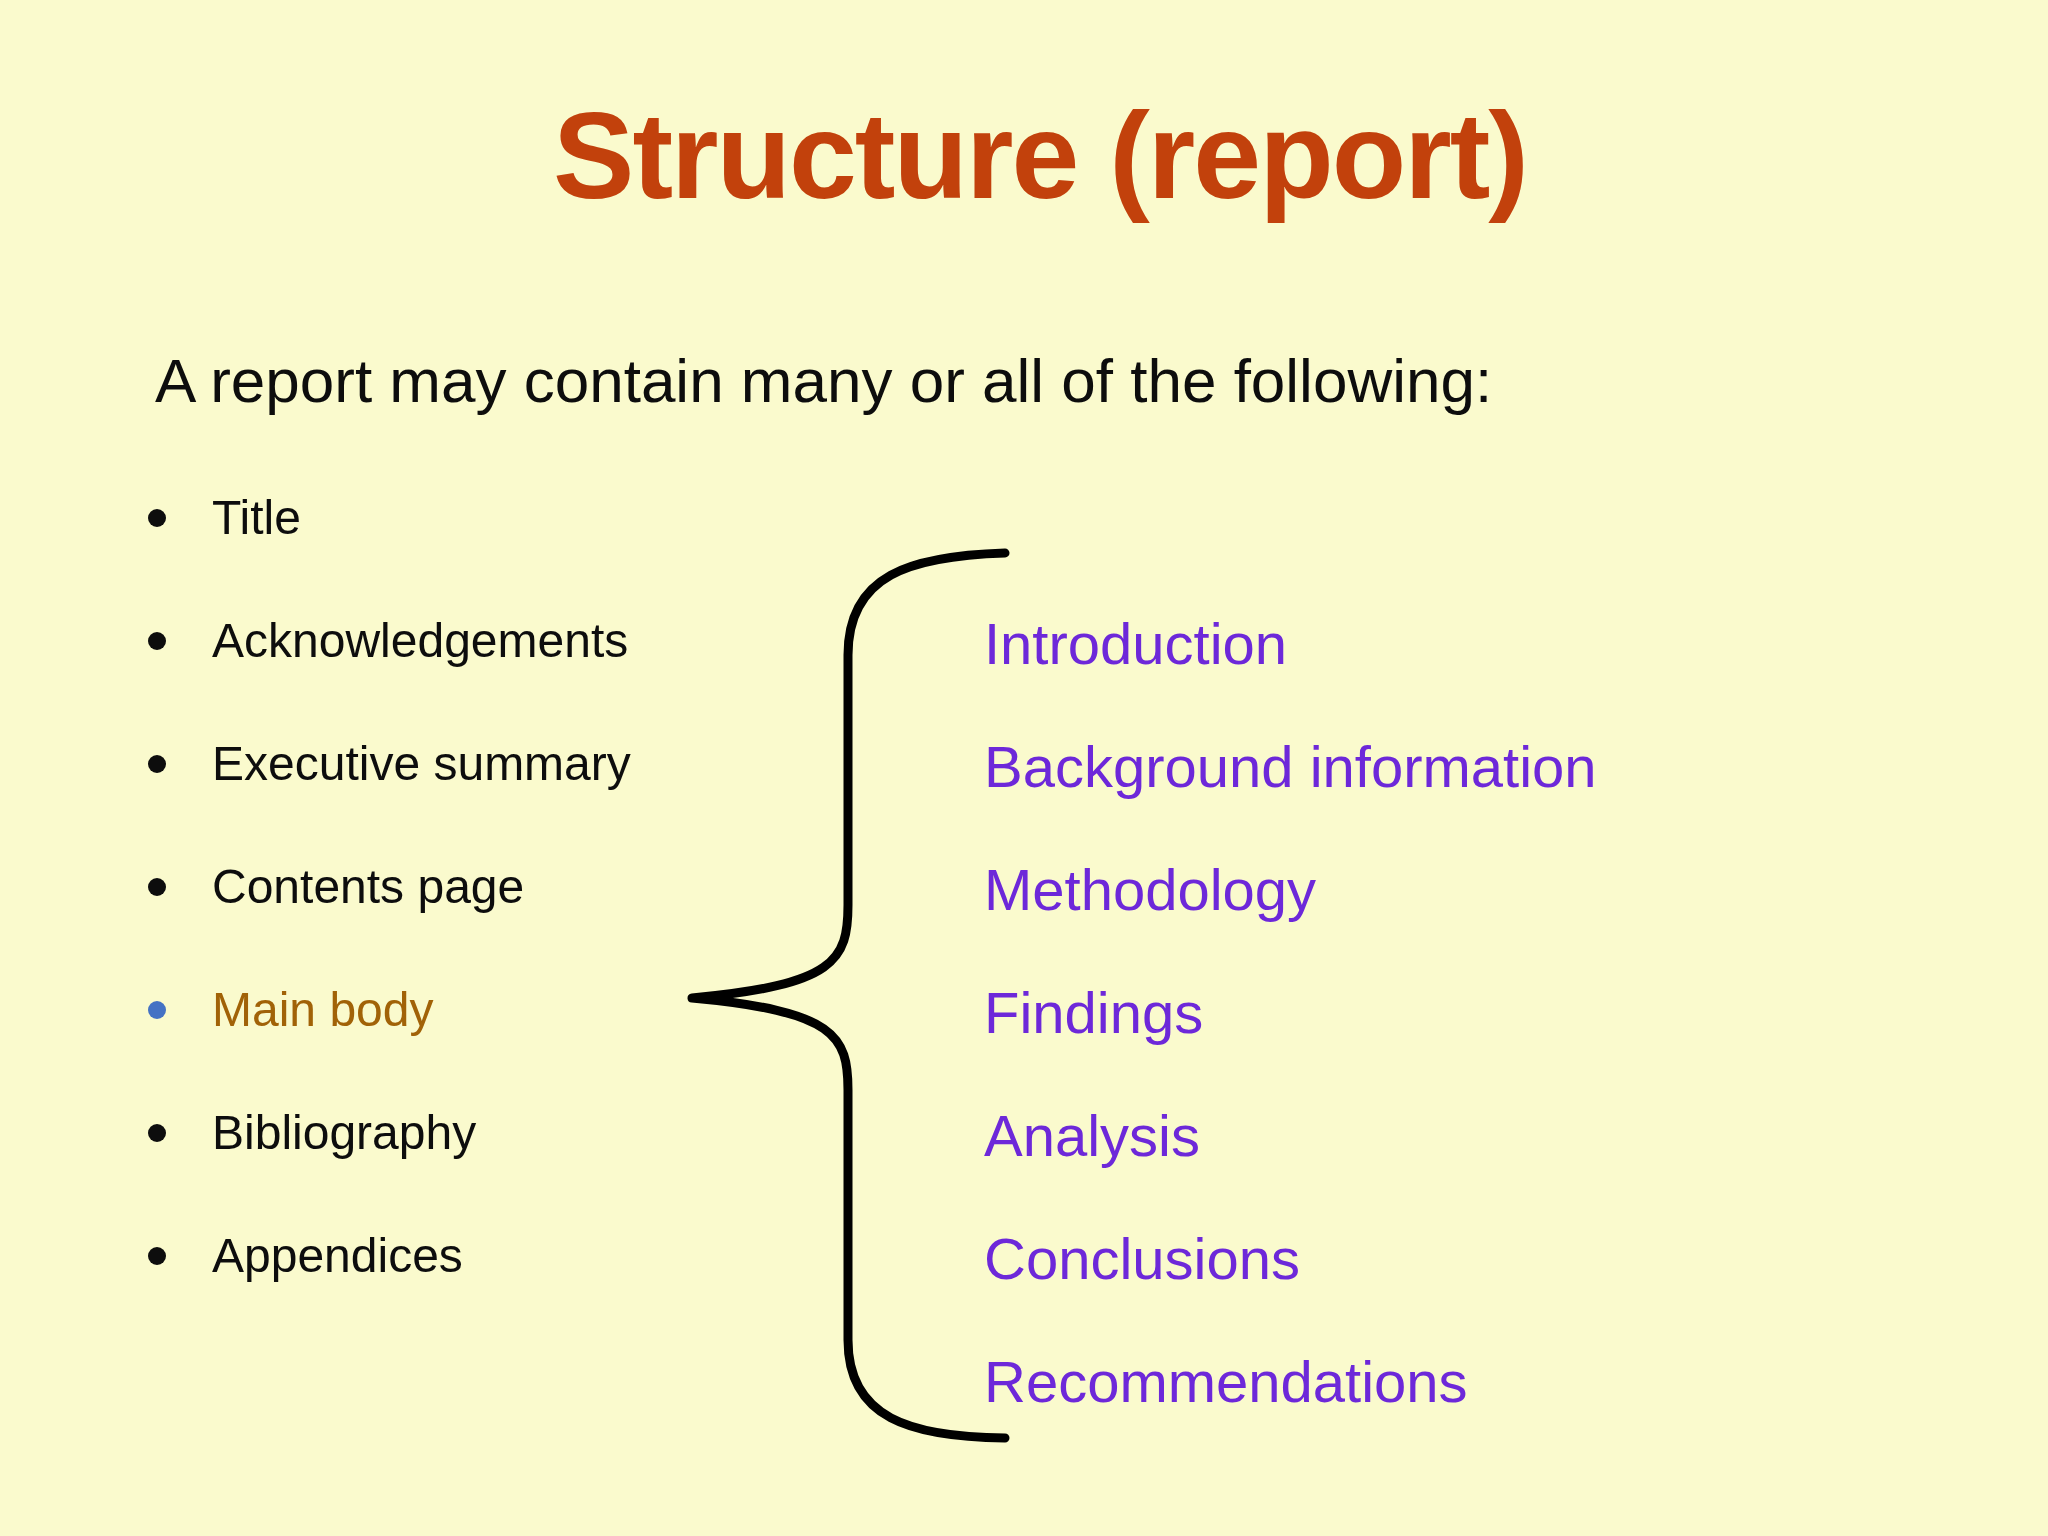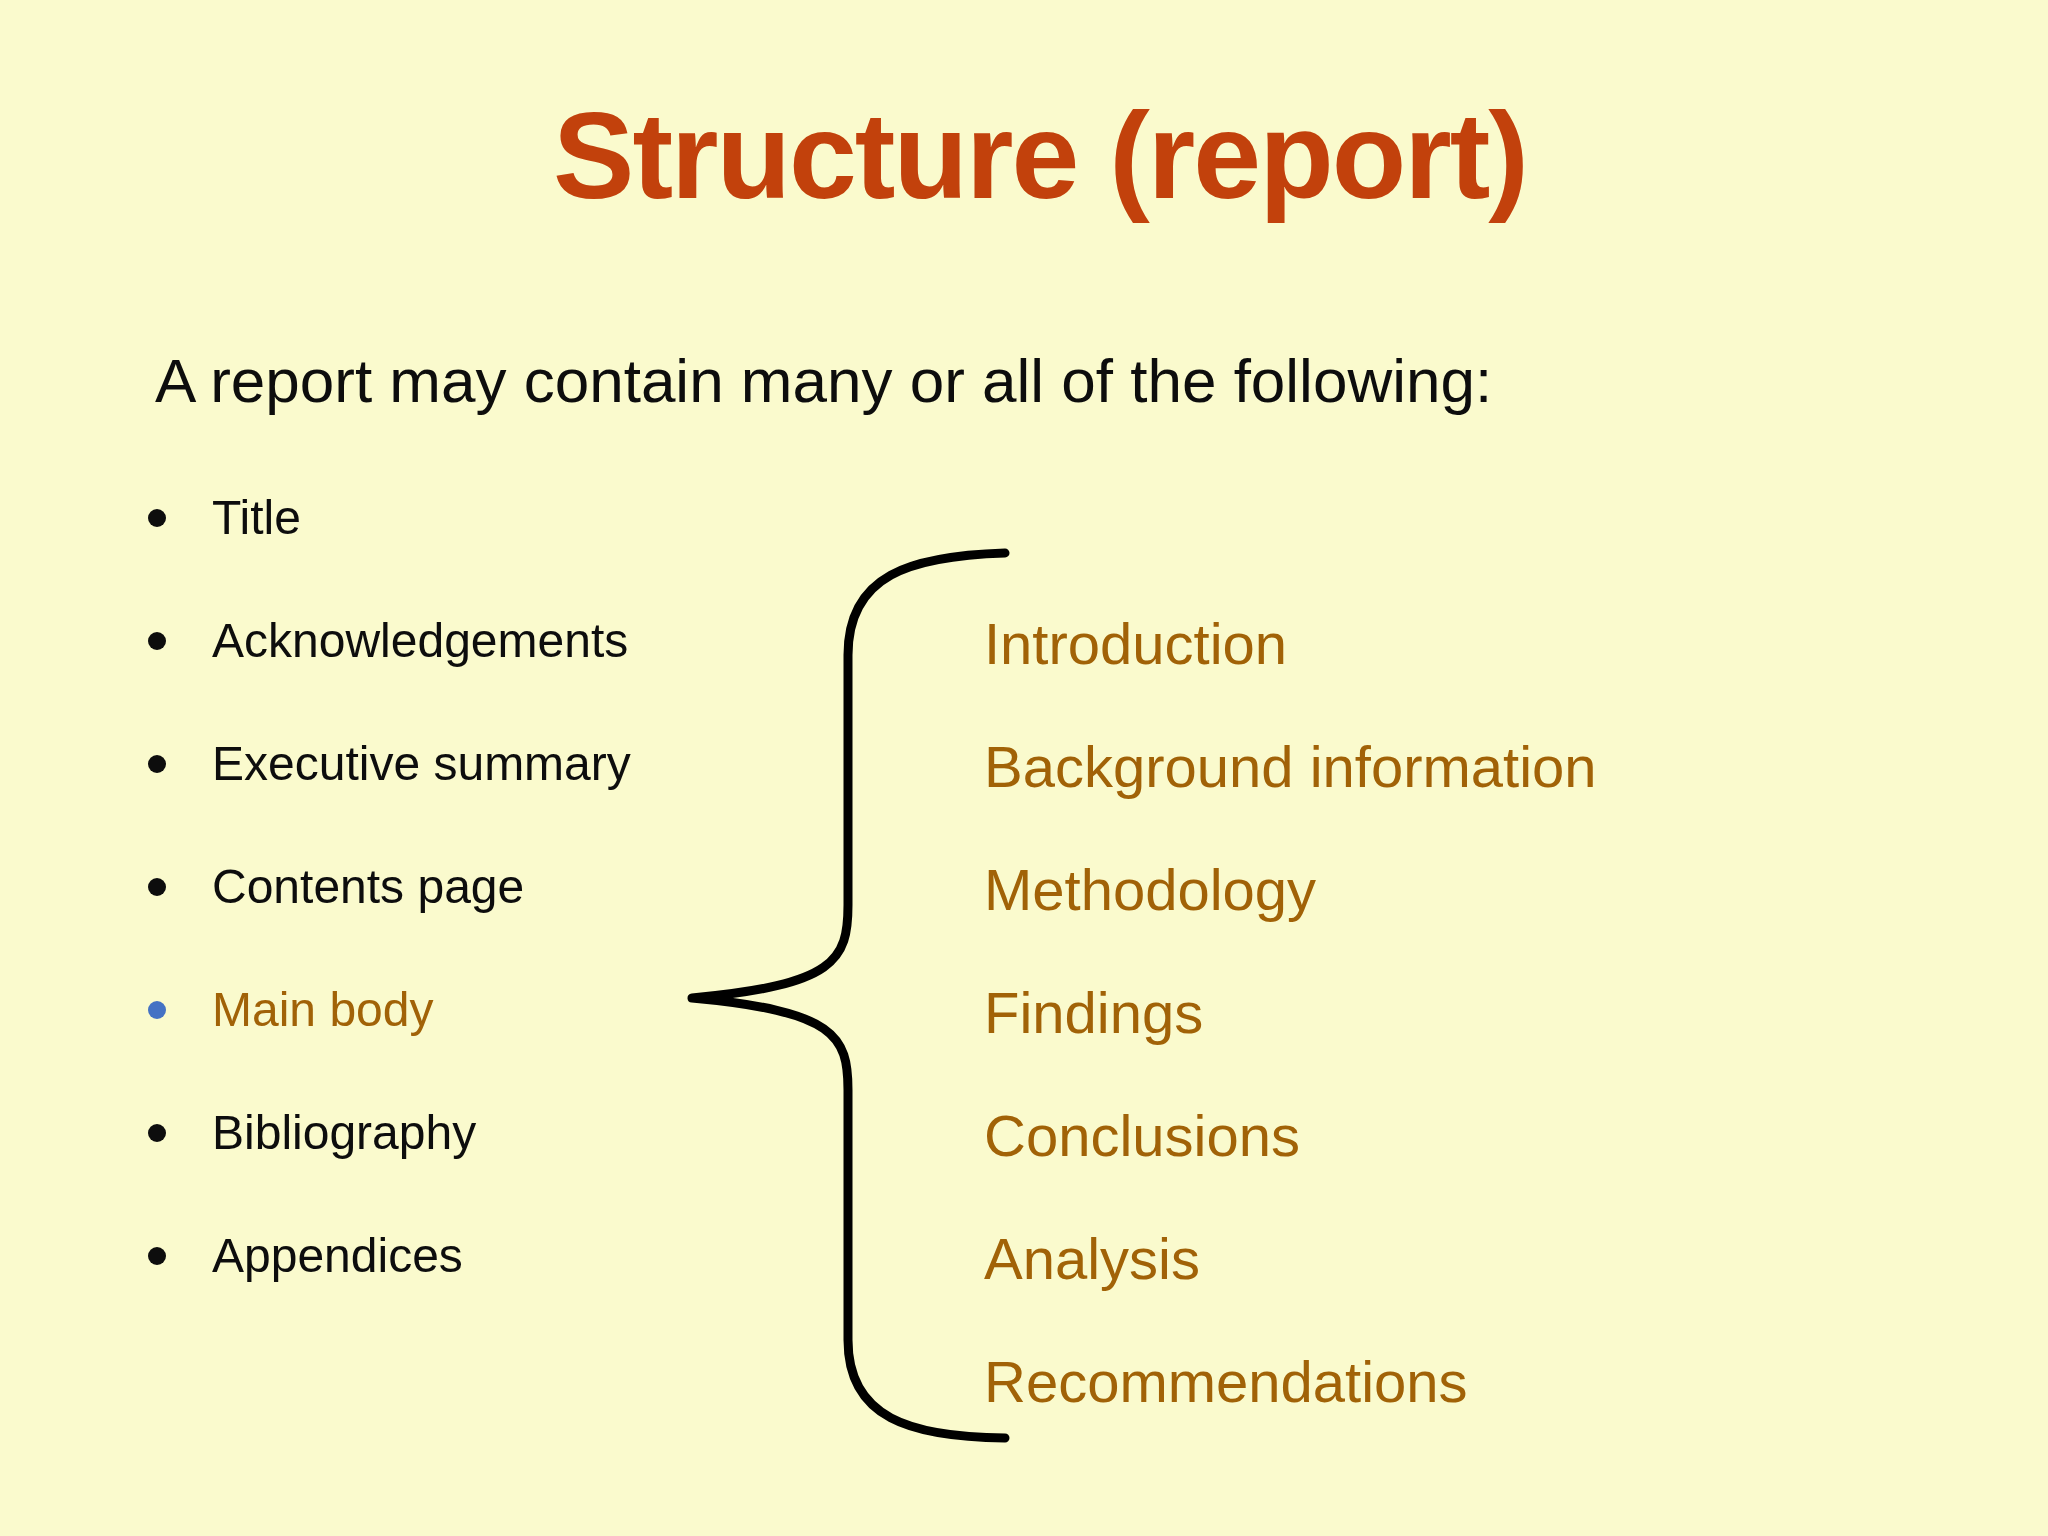--- a/index.html
+++ b/index.html
@@ -62,21 +62,21 @@
   }
   ul.bullet-list li.highlight {
     color: #a16207;
   }
   ul.bullet-list li.highlight .dot {
     background: #4472C4;
   }
   ul.plain-list {
     left: 984px;
     top: 582px;
-    color: #a16207;
+    color: #6d28d9;
   }
   ul.plain-list li {
     height: 123px;
     display: flex;
     align-items: center;
     font-size: 58px;
   }
   .brace-svg {
     position: absolute;
     left: 0;
@@ -132,18 +132,18 @@
              C 835 1011, 848 1036, 848 1090
              L 848 1340
              C 848 1418, 910 1437, 1005 1438" stroke="#000000" stroke-width="9" stroke-linecap="round" stroke-linejoin="round" fill="none"></path>
   </svg>
 
   <ul class="plain-list">
     <li>Introduction</li>
     <li>Background information</li>
     <li>Methodology</li>
     <li>Findings</li>
+    <li>Analysis</li>
     <li>Conclusions</li>
-    <li>Analysis</li>
     <li>Recommendations</li>
   </ul>
 
 </div>
 
 </body></html>

